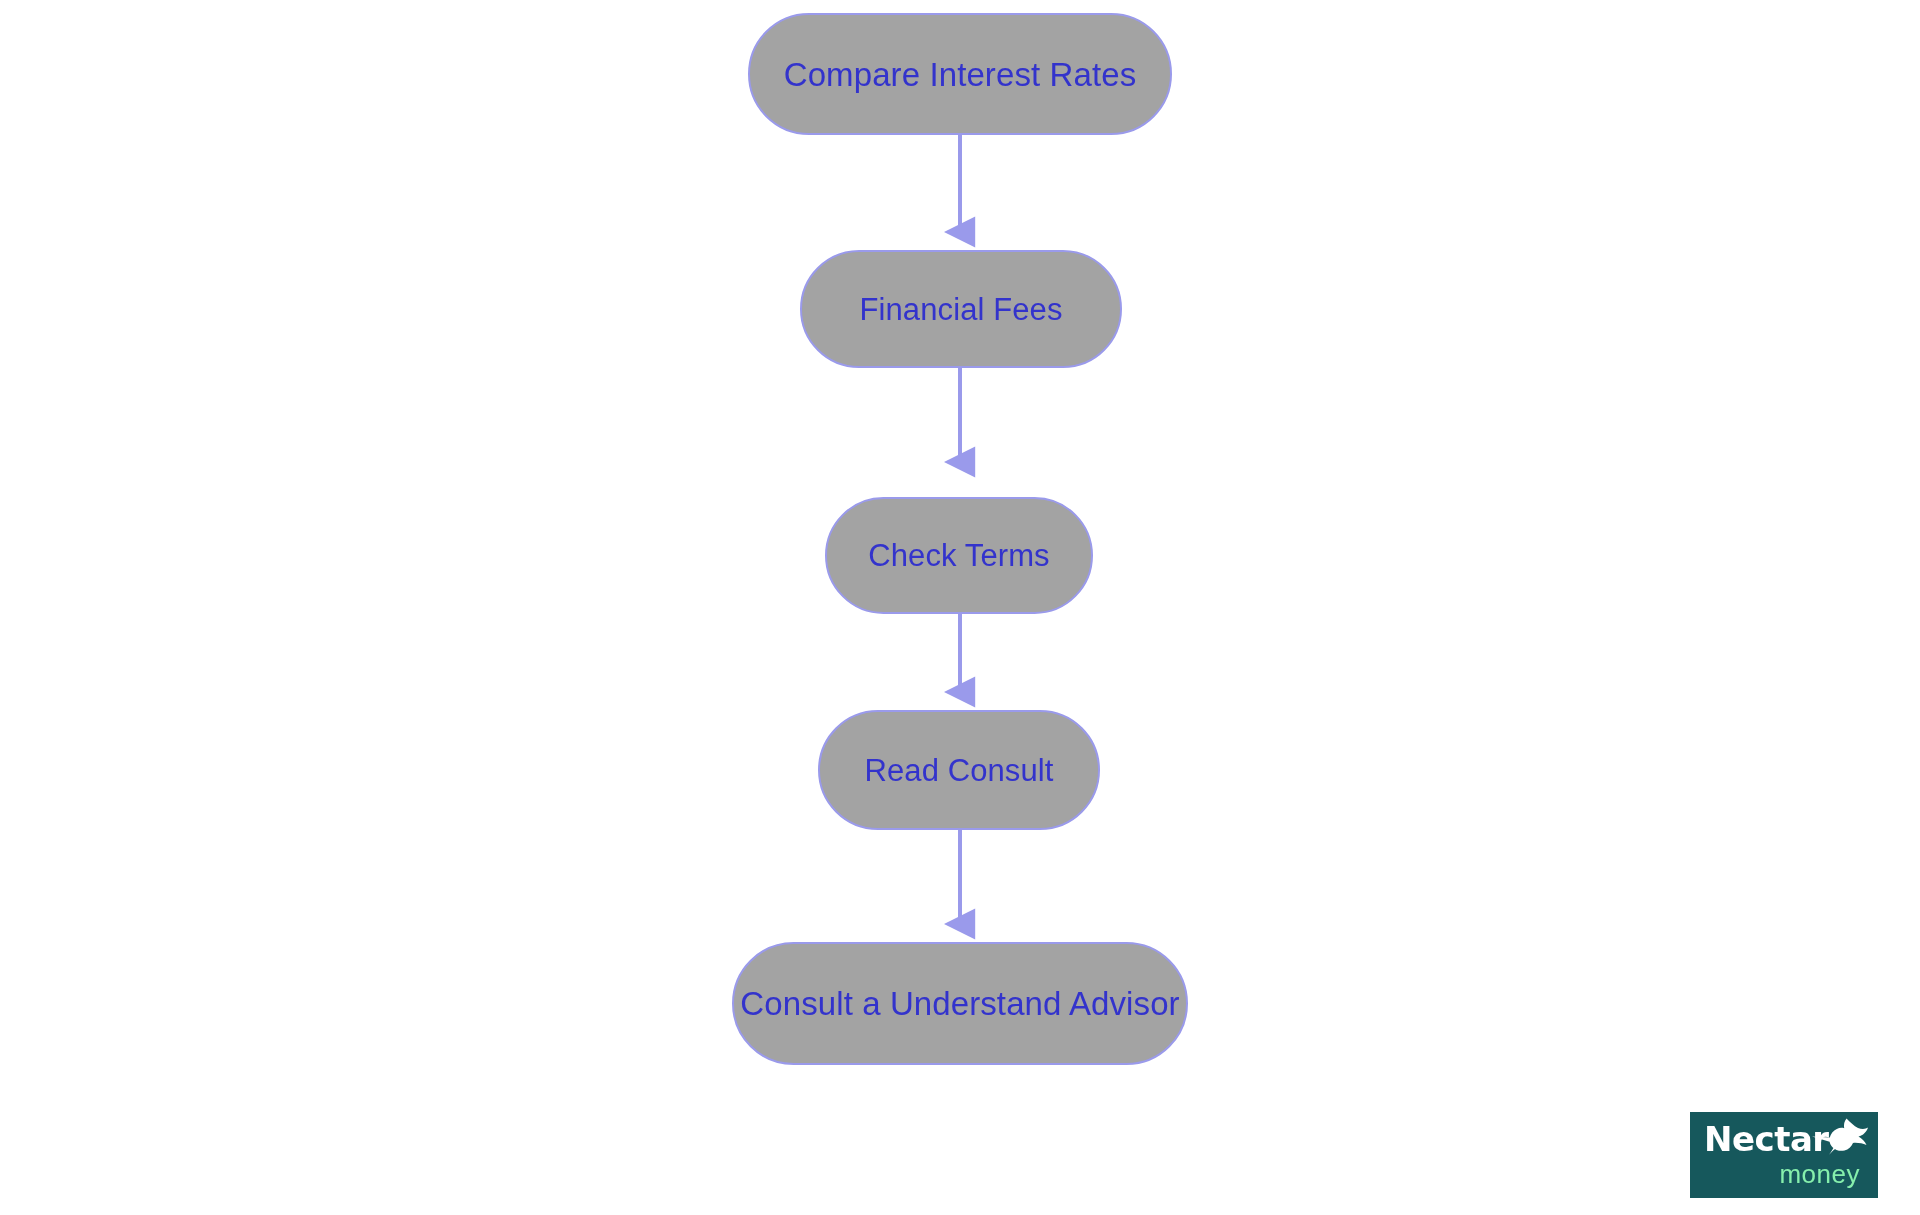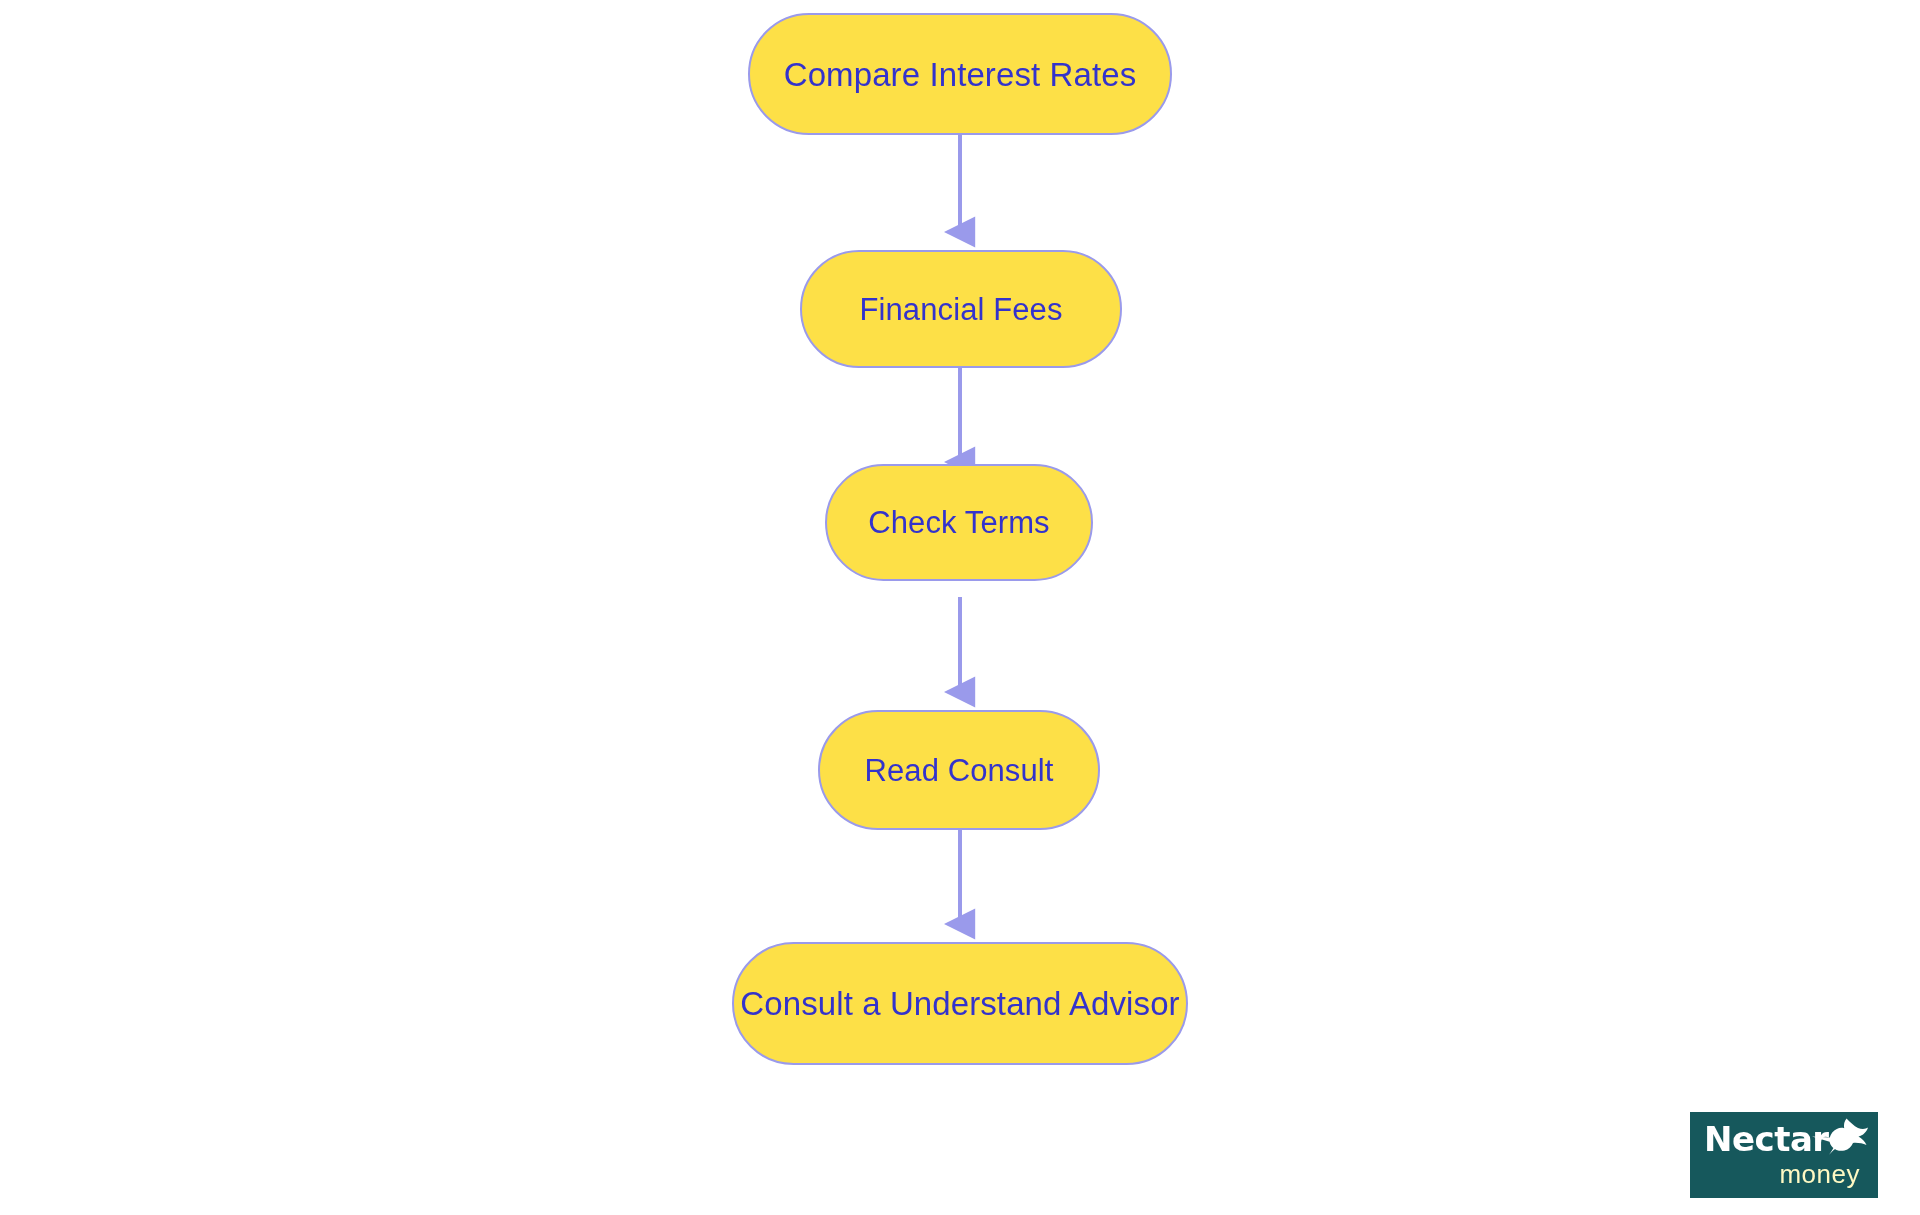--- a/index.html
+++ b/index.html
@@ -23,38 +23,38 @@
     height: 1215px;
   }
 
   
   .node {
     position: absolute;
     box-sizing: border-box;
     display: flex;
     align-items: center;
     justify-content: center;
-    background: #fde047;
+    background: #a3a3a3;
     border: 2px solid #9a9aeb;
     border-radius: 999px;
     color: #3333cc;
     font-family: "Liberation Sans", sans-serif;
     font-weight: 400;
     letter-spacing: 0.1px;
     white-space: nowrap;
     user-select: none;
   }
   .node-label {
     color: #3333cc;
     line-height: 1;
   }
 
   #node-0 { left: 748px;  top: 13px;   width: 424px; height: 122px; font-size: 33px; }
   #node-1 { left: 800px;  top: 250px;  width: 322px; height: 118px; font-size: 31px; }
-  #node-2 { left: 825px;  top: 464px;  width: 268px; height: 117px; font-size: 31px; }
+  #node-2 { left: 825px;  top: 497px;  width: 268px; height: 117px; font-size: 31px; }
   #node-3 { left: 818px;  top: 710px;  width: 282px; height: 120px; font-size: 31px; }
   #node-4 { left: 732px;  top: 942px;  width: 456px; height: 123px; font-size: 33px; }
 
   
   .connector {
     position: absolute;
     left: 0;
     top: 0;
     width: 1920px;
     height: 1215px;
@@ -88,21 +88,21 @@
     letter-spacing: -0.5px;
   }
   #logo-sub {
     position: absolute;
     right: 18px;
     top: 49px;
     font-family: "Liberation Sans", sans-serif;
     font-weight: 400;
     font-size: 26px;
     line-height: 1;
-    color: #fef9c3;
+    color: #86efac;
     letter-spacing: 0.5px;
   }
   #logo-bird {
     position: absolute;
     left: 120px;
     top: 4px;
     width: 60px;
     height: 44px;
   }
 </style>

